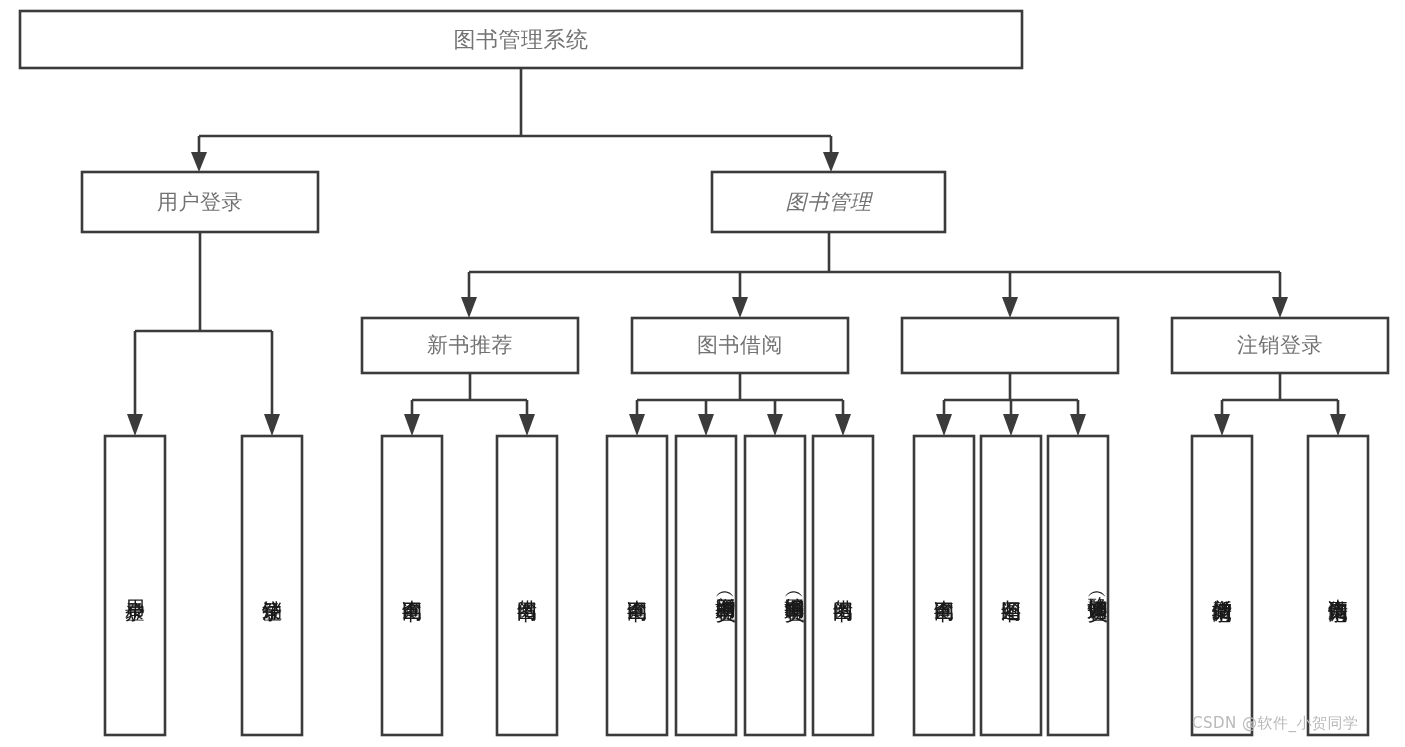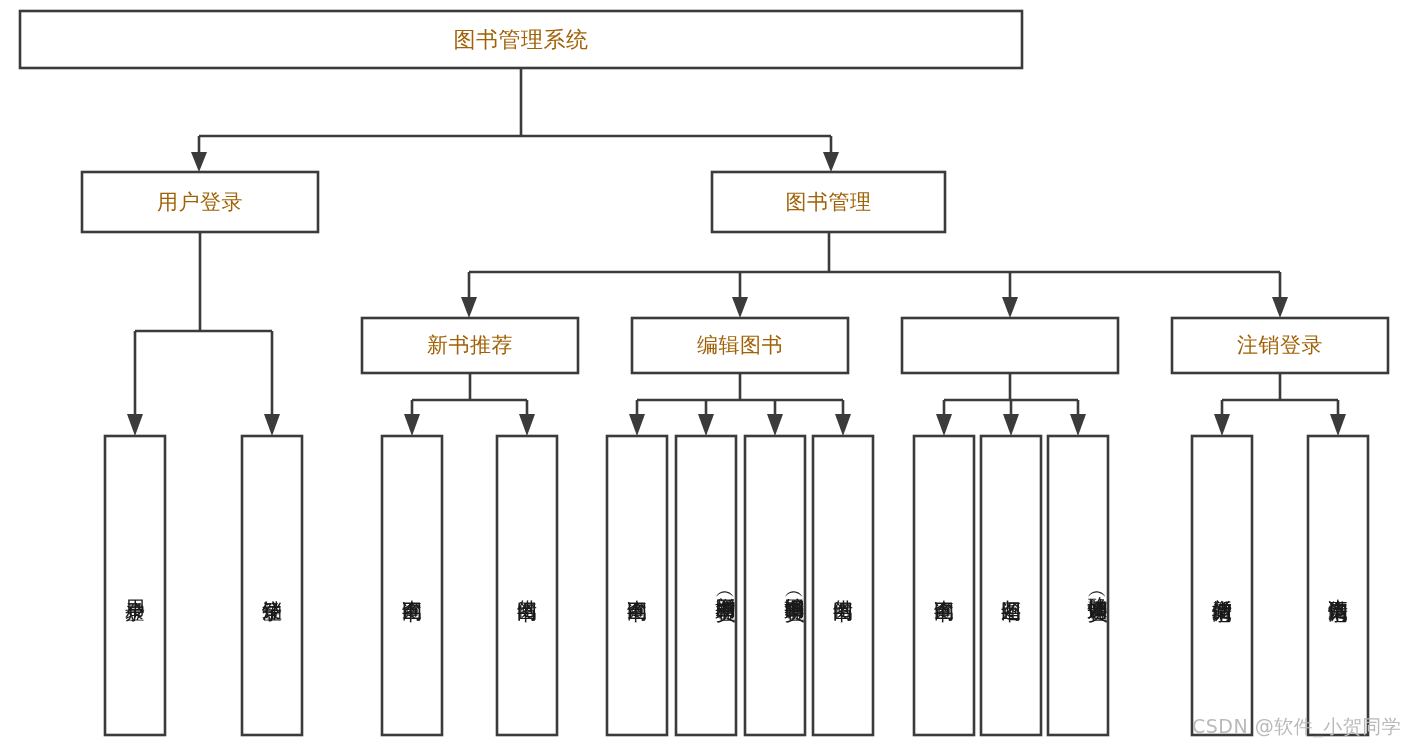--- a/index.html
+++ b/index.html
@@ -40,21 +40,21 @@
   }
   .arrow-head {
     fill: #3b3b3b;
     stroke: none;
   }
   .node-label-h {
     position: absolute;
     display: flex;
     align-items: center;
     justify-content: center;
-    color: #a16207;
+    color: #737373;
     font-size: 21px;
     line-height: 1.15;
     letter-spacing: 0.5px;
     white-space: nowrap;
     pointer-events: none;
   }
   .node-label-v {
     position: absolute;
     display: flex;
     align-items: flex-start;
@@ -67,21 +67,21 @@
     letter-spacing: 1px;
     white-space: nowrap;
     pointer-events: none;
   }
   .node-label-v.align-mid {
     align-items: center;
   }
   .watermark {
     position: absolute;
     color: #b9b9b9;
-    font-size: 19px;
+    font-size: 15px;
     letter-spacing: 0.5px;
     white-space: nowrap;
     pointer-events: none;
   }
 </style>
 </head>
 <body>
 
 <div id="diagram-root">
 
@@ -186,25 +186,25 @@
     <rect class="node-box" x="1048" y="436" width="60" height="299"></rect>
 
     <rect class="node-box" x="1192" y="436" width="60" height="299"></rect>
     <rect class="node-box" x="1308" y="436" width="60" height="299"></rect>
   </svg>
 
   <div class="node-label-h" style="left:20px; top:11px; width:1002px; height:57px; font-size:22px;">图书管理系统</div>
 
   <div class="node-label-h" style="left:82px; top:172px; width:236px; height:60px;">用户登录</div>
 
-  <div class="node-label-h" style="left:712px; top:172px; width:233px; height:60px;">图书管理</div>
+  <div class="node-label-h" style="left:712px; top:172px; width:233px; height:60px;font-style:italic;">图书管理</div>
 
   <div class="node-label-h" style="left:362px; top:318px; width:216px; height:55px;">新书推荐</div>
 
-  <div class="node-label-h" style="left:632px; top:318px; width:216px; height:55px;">编辑图书</div>
+  <div class="node-label-h" style="left:632px; top:318px; width:216px; height:55px;">图书借阅</div>
 
 
   <div class="node-label-h" style="left:1172px; top:318px; width:216px; height:55px;">注销登录</div>
 
   <div class="node-label-v align-mid" style="left:105px; top:436px; width:60px; height:299px;">用户登录</div>
 
   <div class="node-label-v align-mid" style="left:242px; top:436px; width:60px; height:299px;">注销登录</div>
 
   <div class="node-label-v align-mid" style="left:382px; top:436px; width:60px; height:299px;">查询图书</div>
 

